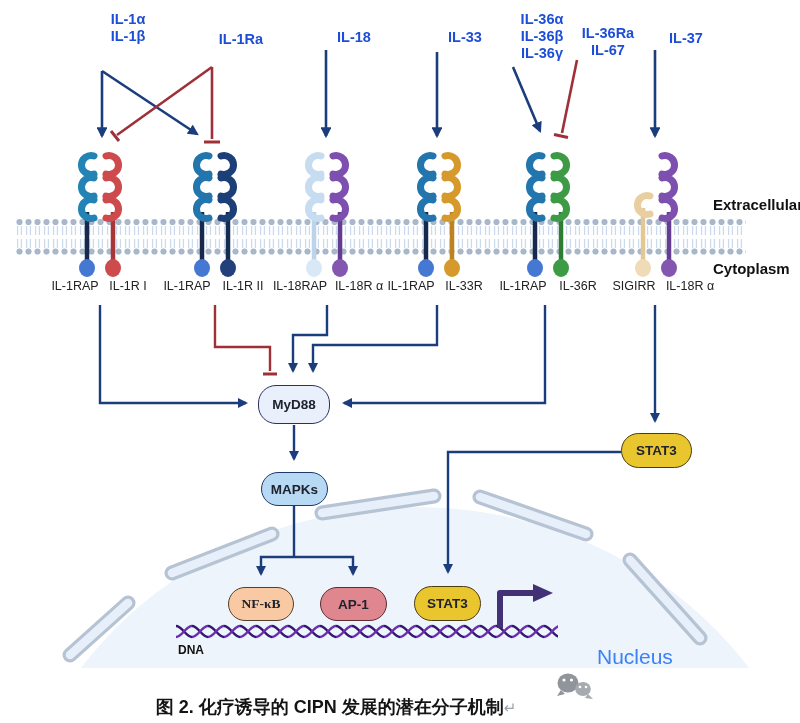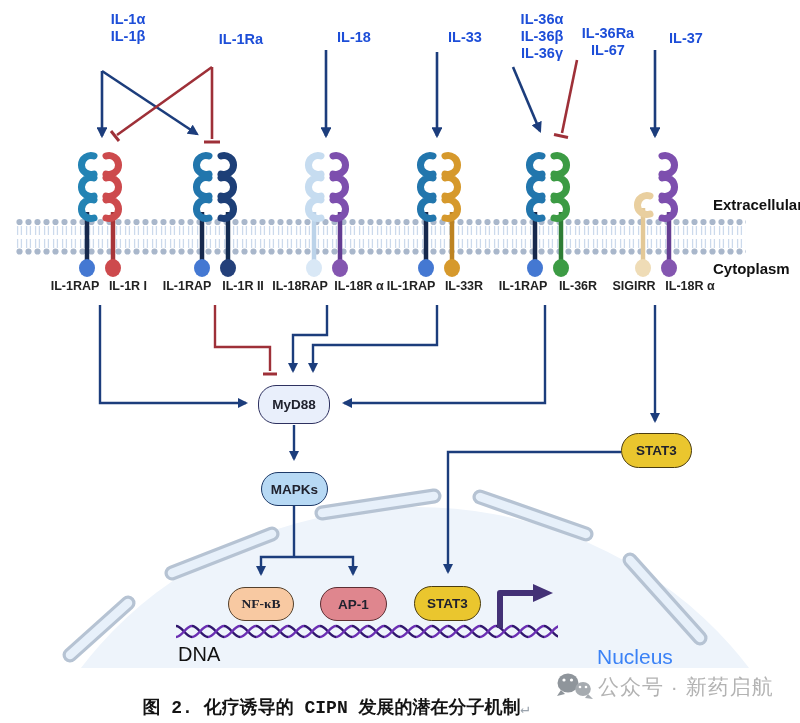--- a/index.html
+++ b/index.html
@@ -2,35 +2,35 @@
 <html><head>
 <meta charset="utf-8">
 <style>
   html,body{margin:0;padding:0;background:#fff;}
   #stage{position:relative;width:800px;height:723px;background:#fff;overflow:hidden;
          font-family:"Liberation Sans",sans-serif;color:#1a1a1a;}
   #art{position:absolute;left:0;top:0;}
   .lbl{position:absolute;white-space:nowrap;}
   .lig{transform:translateX(-50%);text-align:center;font-size:14.5px;font-weight:600;
        line-height:17px;color:#1d4ed8;margin-left:28px;}
-  .rec{top:279px;transform:translateX(-50%);font-size:12.5px;font-weight:700;color:#222;}
+  .rec{top:279px;transform:translateX(-50%);font-size:12.5px;font-weight:400;color:#222;}
   .side{font-size:15px;font-weight:600;color:#111;}
   .pill{position:absolute;display:flex;align-items:center;justify-content:center;
         border-radius:18px;font-size:13.5px;font-weight:600;color:#20222e;box-sizing:border-box;}
   .p-myd88{left:258px;top:385px;width:72px;height:39px;background:#e9effb;border:1.6px solid #2e3160;}
   .p-mapks{left:261px;top:472px;width:67px;height:34px;background:#b7d9f4;border:1.6px solid #1e3a68;}
   .p-stat3c{left:621px;top:433px;width:71px;height:35px;background:#eac62e;border:1.6px solid #4a3c10;}
   .p-nfkb{left:228px;top:587px;width:66px;height:34px;background:#f8c9a2;border:1.6px solid #53402c;font-family:Liberation Serif, serif;}
   .p-ap1{left:320px;top:587px;width:67px;height:34px;background:#df868e;border:1.6px solid #5c2e33;}
   .p-stat3n{left:414px;top:586px;width:67px;height:35px;background:#eac62e;border:1.6px solid #4a3c10;}
-  .dna-lbl{left:178px;top:643px;font-size:20px;font-weight:400;color:#111;}
+  .dna-lbl{left:178px;top:643px;font-size:12px;font-weight:700;color:#111;}
   .nuc-lbl{left:597px;top:645px;font-size:21px;font-weight:400;color:#3b82f6;}
   .wm-text{left:598px;top:673px;font-size:21px;color:#b3b3b3;letter-spacing:1px;}
   .caption{position:absolute;left:0;top:695px;width:672px;text-align:center;
-           font-size:18px;font-weight:bold;color:#141414;font-family:Liberation Mono, monospace;}
+           font-size:18px;font-weight:bold;color:#141414;}
   .caption .ret{color:#9aa3ad;font-weight:normal;font-size:15px;}
 </style>
 </head>
 <body>
 
 <div id="stage">
 
 <svg id="art" width="800" height="723" viewBox="0 0 800 723">
   <defs>
     <marker id="mnav" viewBox="0 0 10 10" refX="8" refY="5" markerWidth="4.2" markerHeight="4.2" orient="auto-start-reverse">
@@ -203,17 +203,16 @@
 <div class="pill p-myd88">MyD88</div>
 <div class="pill p-mapks">MAPKs</div>
 <div class="pill p-stat3c">STAT3</div>
 <div class="pill p-nfkb">NF-κB</div>
 <div class="pill p-ap1">AP-1</div>
 <div class="pill p-stat3n">STAT3</div>
 
 <div class="lbl dna-lbl">DNA</div>
 <div class="lbl nuc-lbl">Nucleus</div>
 
-<div class="lbl wm-text">公众号 · 新药启航</div>
 
 <div class="caption"><span>图 2. 化疗诱导的 CIPN 发展的潜在分子机制</span><span class="ret">↵</span></div>
 
 </div>
 
 </body></html>

